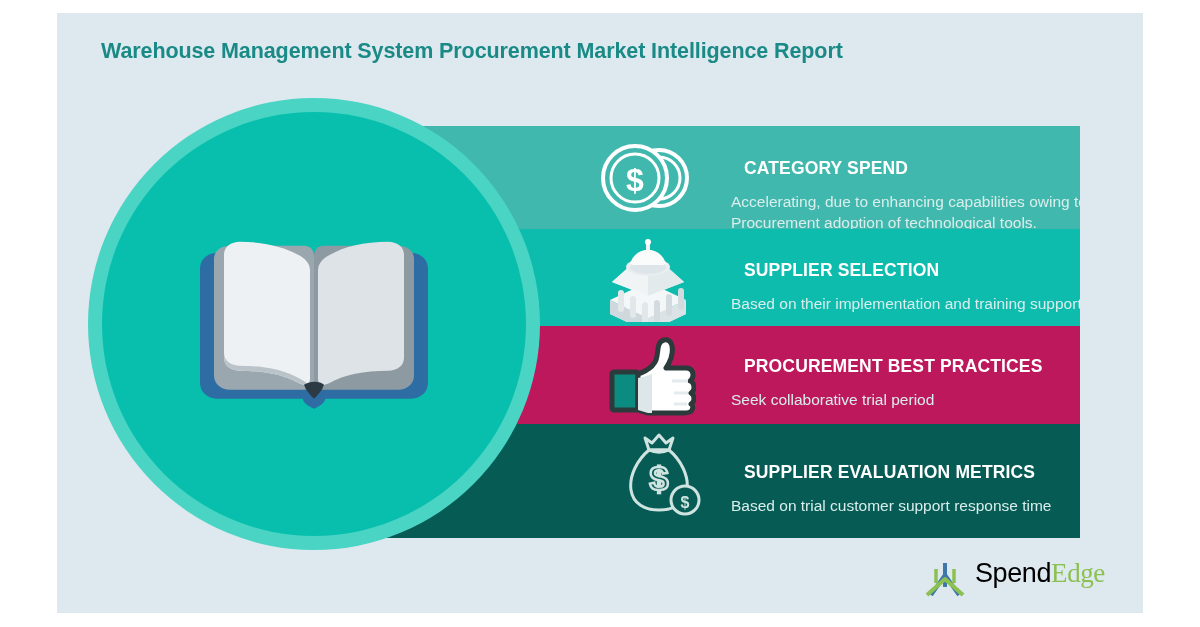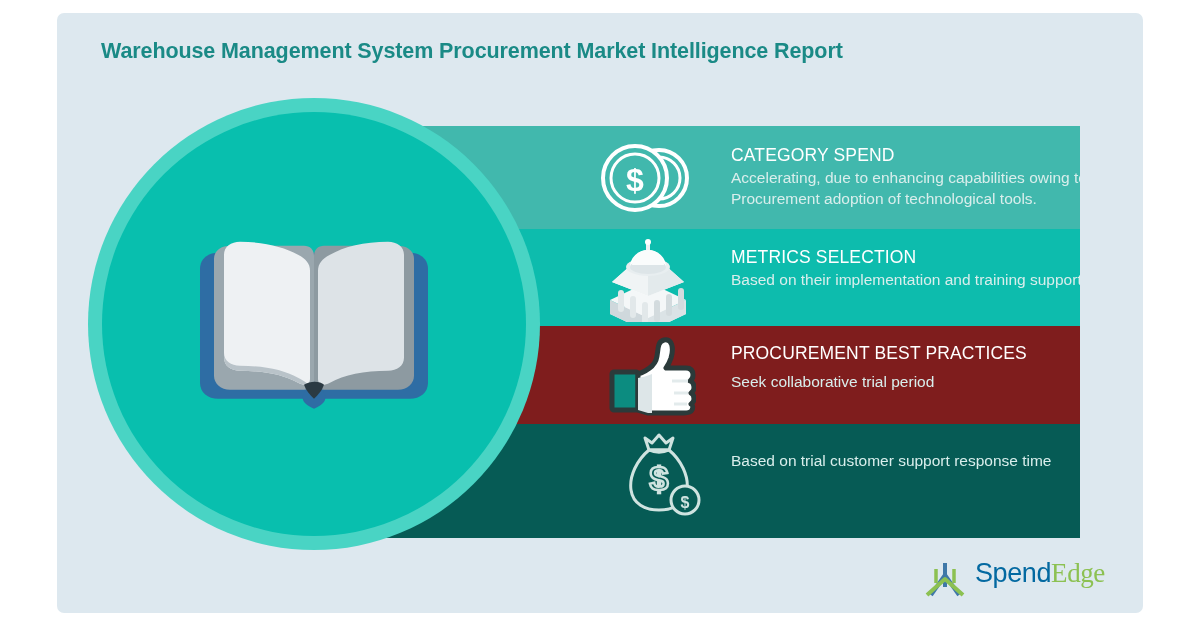--- a/index.html
+++ b/index.html
@@ -16,21 +16,20 @@
 
   
   .panel {
     position: absolute;
     left: 57px;
     top: 13px;
     width: 1086px;
     height: 600px;
     background: #dde8ef;
     overflow: hidden;
-    border-radius: 7px;
   }
 
   
   .title {
     position: absolute;
     left: 44px;
     top: 26px;
     font-size: 21.5px;
     font-weight: bold;
     color: #1a8a86;
@@ -47,45 +46,45 @@
     height: 412px;
   }
   .band {
     position: absolute;
     left: 0;
     width: 694px;
     overflow: hidden;
   }
   .band-1 { top: 0px;   height: 103px; background: #41b8ad; }
   .band-2 { top: 103px; height: 97px;  background: #0dbcad; }
-  .band-3 { top: 200px; height: 98px;  background: #7f1d1d; }
+  .band-3 { top: 200px; height: 98px;  background: #be185d; }
   .band-4 { top: 298px; height: 114px; background: #065b55; }
 
   .band-body {
     position: absolute;
     left: 0;
     top: 0;
     right: 0;
     bottom: 0;
   }
 
   .band-icon {
     position: absolute;
     display: block;
   }
   .band-text {
     position: absolute;
   }
   .band-head {
     font-size: 17.5px;
-    font-weight: normal;
+    font-weight: bold;
     color: #ffffff;
     letter-spacing: 0.15px;
     white-space: nowrap;
-    margin: 0;
+    margin: 13px;
   }
   .band-sub {
     font-size: 15.5px;
     color: #d9eeec;
     line-height: 1.33;
     margin: 2px 0 0 0;
     white-space: nowrap;
   }
   .band-sub .l2 { display: block; }
 
@@ -150,21 +149,21 @@
   }
   .logo-text {
     position: absolute;
     left: 52px;
     top: 0px;
     font-size: 27px;
     font-weight: normal;
     letter-spacing: -0.4px;
     white-space: nowrap;
   }
-  .logo-spend { color: #0369a1; }
+  .logo-spend { color: #000000; }
   .logo-edge  { color: #8cc152; font-family: Liberation Serif, serif; }
 </style>
 </head>
 <body>
 
 <div class="panel">
 
   <div class="title">Warehouse Management System Procurement Market Intelligence Report</div>
 
   <div class="bands">
@@ -213,21 +212,21 @@
             <polygon points="50,16 86,48 50,62" fill="#e3eaec"></polygon>
             <ellipse cx="50" cy="33" rx="22" ry="9" fill="#e8eef0"></ellipse>
             <path d="M32 33 a18 17 0 0 1 36 0 z" fill="#ffffff"></path>
             <ellipse cx="50" cy="33" rx="18" ry="7" fill="#dde5e8"></ellipse>
             <path d="M34 31 a16 15 0 0 1 32 0 z" fill="#fafcfc"></path>
             <rect x="48" y="8" width="4" height="8" fill="#eef2f4"></rect>
             <circle cx="50" cy="8" r="3" fill="#ffffff"></circle>
           </svg>
         </span>
         <div class="band-text">
-          <p class="band-head">METRICS SELECTION</p>
+          <p class="band-head">SUPPLIER SELECTION</p>
           <p class="band-sub">
             <span class="l2">Based on their implementation and training support.</span>
           </p>
         </div>
       </div>
     </div>
 
     <div class="band band-3">
       <div class="band-body">
         <span class="band-icon">
@@ -263,20 +262,21 @@
             <path d="M28 18 C16 28 8 44 10 58 C12 72 24 78 38 78
                      C52 78 64 72 66 58 C68 44 60 28 48 18 Z" fill="none" stroke="#cfe3e0" stroke-width="3"></path>
             <path d="M28 18 L24 6 L31 11 L38 3 L45 11 L52 6 L48 18 Z" fill="none" stroke="#cfe3e0" stroke-width="3" stroke-linejoin="round"></path>
             <path d="M28 18 C34 21 42 21 48 18" fill="none" stroke="#cfe3e0" stroke-width="3"></path>
             <text x="38" y="58" text-anchor="middle" fill="none" stroke="#cfe3e0" stroke-width="2.5" font-family="'Liberation Sans',sans-serif" font-size="34" font-weight="bold">$</text>
             <circle cx="64" cy="68" r="14" fill="#065b55" stroke="#cfe3e0" stroke-width="3"></circle>
             <text x="64" y="76" text-anchor="middle" fill="#cfe3e0" font-family="'Liberation Sans',sans-serif" font-size="16" font-weight="bold">$</text>
           </svg>
         </span>
         <div class="band-text">
+          <p class="band-head">SUPPLIER EVALUATION METRICS</p>
           <p class="band-sub">
             <span class="l2">Based on trial customer support response time</span>
           </p>
         </div>
       </div>
     </div>
 
   </div>
 
   <div class="circle-wrap">

